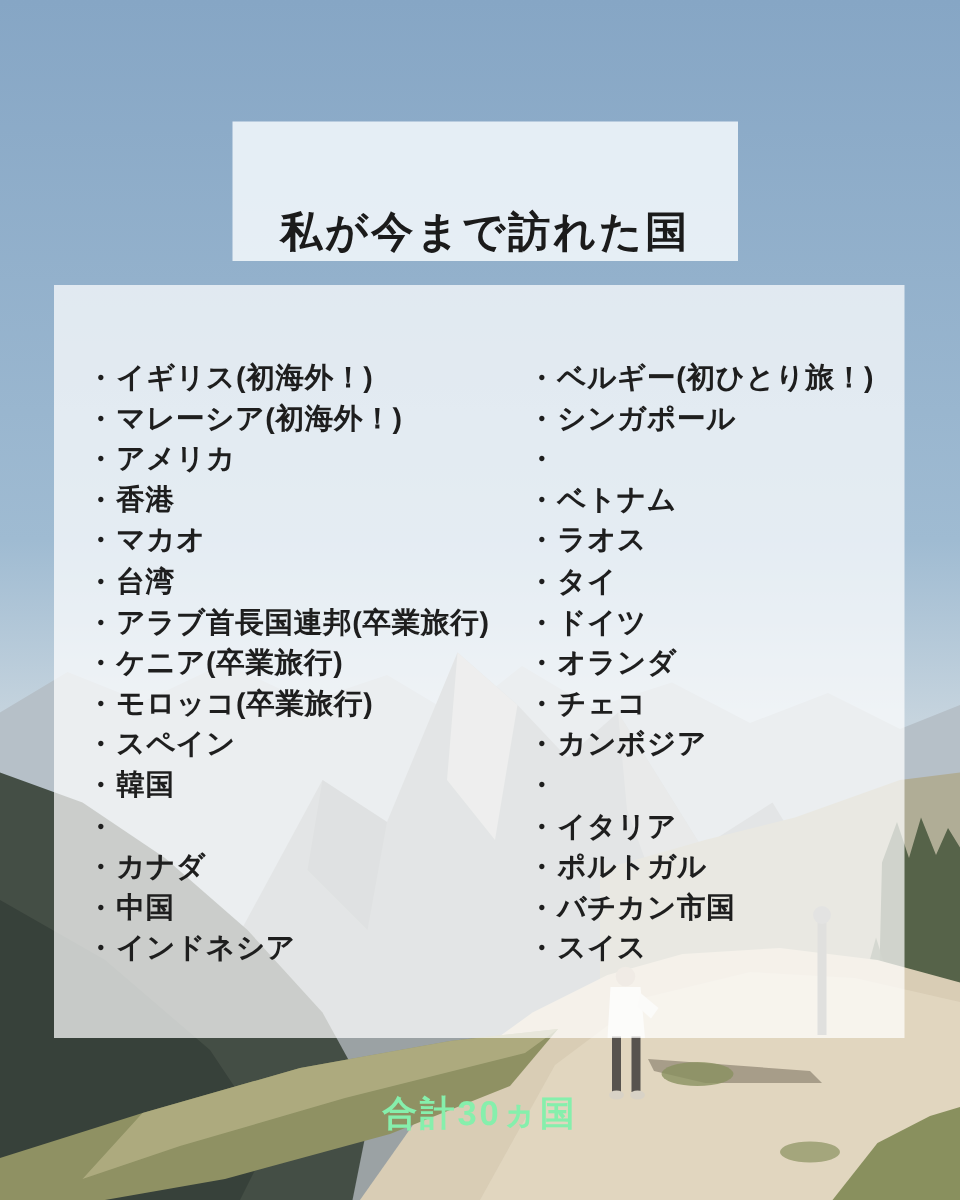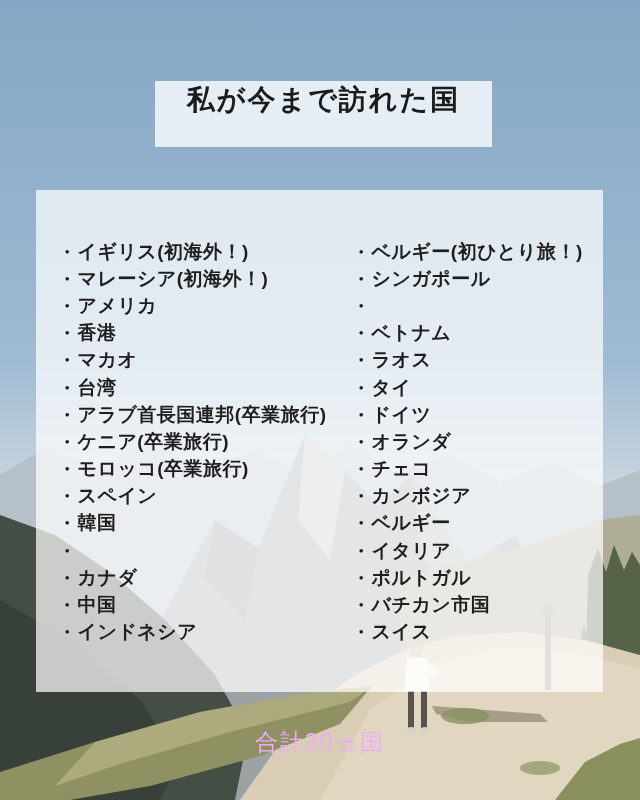--- a/index.html
+++ b/index.html
@@ -4,23 +4,23 @@
 <style>
   * { margin:0; padding:0; box-sizing:border-box; }
   html,body { background:#222; }
   .canvas {
     position:relative; width:640px; height:800px; overflow:hidden;
     font-family:"Liberation Sans","DejaVu Sans",sans-serif;
   }
   .bg-svg { position:absolute; left:0; top:0; width:640px; height:800px; display:block; }
 
   .title-box {
-    position:absolute; left:155px; top:81px; width:337px; height:66px;
+    position:absolute; left:155px; top:81px; width:337px; height:93px;
     background:rgba(235,242,248,0.94);
-    display:flex; align-items:flex-start; justify-content:center;
+    display:flex; align-items:flex-end; justify-content:center;
   }
   .title-text {
     font-size:28px; font-weight:bold; color:#1b1b1b; letter-spacing:2px;
     white-space:nowrap;
   }
 
   .list-panel {
     position:absolute; left:36px; top:190px; width:567px; height:502px;
     background:rgba(255,255,255,0.72);
   }
@@ -29,21 +29,21 @@
   .col-right { left:316px; }
   .country-row {
     display:flex; align-items:center; height:27.2px;
     font-size:19px; font-weight:bold; color:#1e1e1e; white-space:nowrap;
     letter-spacing:0.5px;
   }
   .bullet { font-size:18px; margin-right:1px; }
 
   .total-label {
     position:absolute; left:0; top:727px; width:640px; text-align:center;
-    font-size:23px; font-weight:normal; color:#f0abfc; letter-spacing:2px;
+    font-size:23px; font-weight:bold; color:#86efac; letter-spacing:2px;
   }
 </style>
 </head>
 <body>
 
 <div class="canvas">
 
   <svg class="bg-svg" viewBox="0 0 640 800" aria-hidden="true">
     <defs>
       <linearGradient id="sky" x1="0" y1="0" x2="0" y2="1">
@@ -198,21 +198,20 @@
         <li class="country-row">
           <span class="bullet">・</span>
           <span>チェコ</span>
         </li>
         <li class="country-row">
           <span class="bullet">・</span>
           <span>カンボジア</span>
         </li>
         <li class="country-row">
           <span class="bullet">・</span>
-          <span>ベルギー</span>
         </li>
         <li class="country-row">
           <span class="bullet">・</span>
           <span>イタリア</span>
         </li>
         <li class="country-row">
           <span class="bullet">・</span>
           <span>ポルトガル</span>
         </li>
         <li class="country-row">

